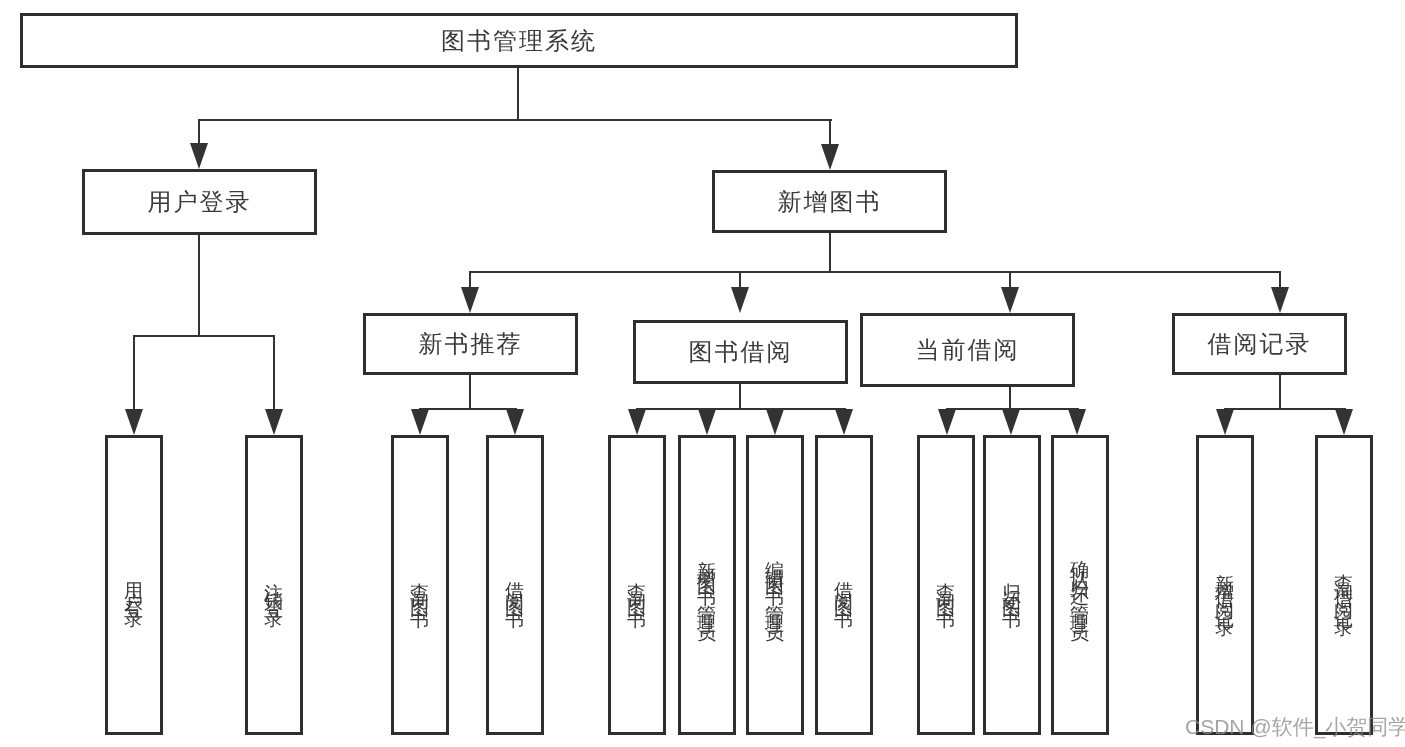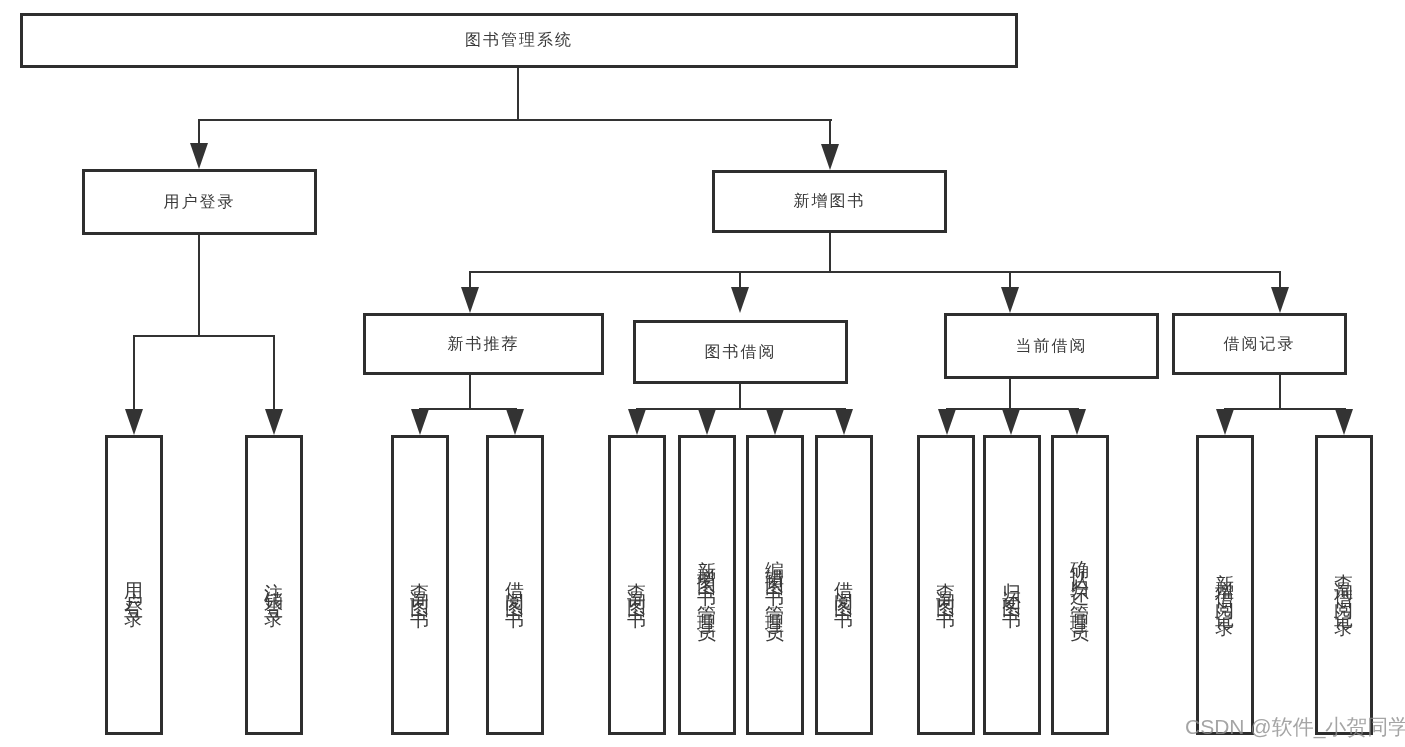--- a/index.html
+++ b/index.html
@@ -12,21 +12,21 @@
   }
   .box{
     position:absolute;
     box-sizing:border-box;
     background:#ffffff;
     border:3px solid #2e2e2e;
     display:flex;align-items:center;justify-content:center;
     color:#3a3a3a;
     z-index:2;
   }
-  .hbox{font-size:16px;letter-spacing:2px;}
+  .hbox{font-size:24px;letter-spacing:2px;}
   .vbox .vtext{
     writing-mode:vertical-rl;
     text-orientation:mixed;
     font-size:19px;
     letter-spacing:9px;
     line-height:1;
     color:#3a3a3a;
   }
   .vline{position:absolute;width:2px;background:#333333;z-index:1;}
   .hline{position:absolute;height:2px;background:#333333;z-index:1;}
@@ -101,25 +101,25 @@
     <div class="arrow" style="left:1216px;top:409px"></div>
     <div class="arrow" style="left:1335px;top:409px"></div>
   </div>
 
   <div class="box hbox" style="left:20px;top:13px;width:998px;height:55px">图书管理系统</div>
 
   <div class="box hbox" style="left:82px;top:169px;width:235px;height:66px">用户登录</div>
 
   <div class="box hbox" style="left:712px;top:170px;width:235px;height:63px">新增图书</div>
 
-  <div class="box hbox" style="left:363px;top:313px;width:241px;height:62px">新书推荐</div>
+  <div class="box hbox" style="left:363px;top:313px;width:215px;height:62px">新书推荐</div>
 
   <div class="box hbox" style="left:633px;top:320px;width:215px;height:64px">图书借阅</div>
 
-  <div class="box hbox" style="left:944px;top:313px;width:215px;height:66px">当前借阅</div>
+  <div class="box hbox" style="left:860px;top:313px;width:215px;height:74px">当前借阅</div>
 
   <div class="box hbox" style="left:1172px;top:313px;width:175px;height:62px">借阅记录</div>
 
   <div class="box vbox" style="left:105px;top:435px;width:58px;height:300px">
     <span class="vtext">用户登录</span>
   </div>
   <div class="box vbox" style="left:245px;top:435px;width:58px;height:300px">
     <span class="vtext">注销登录</span>
   </div>
 

